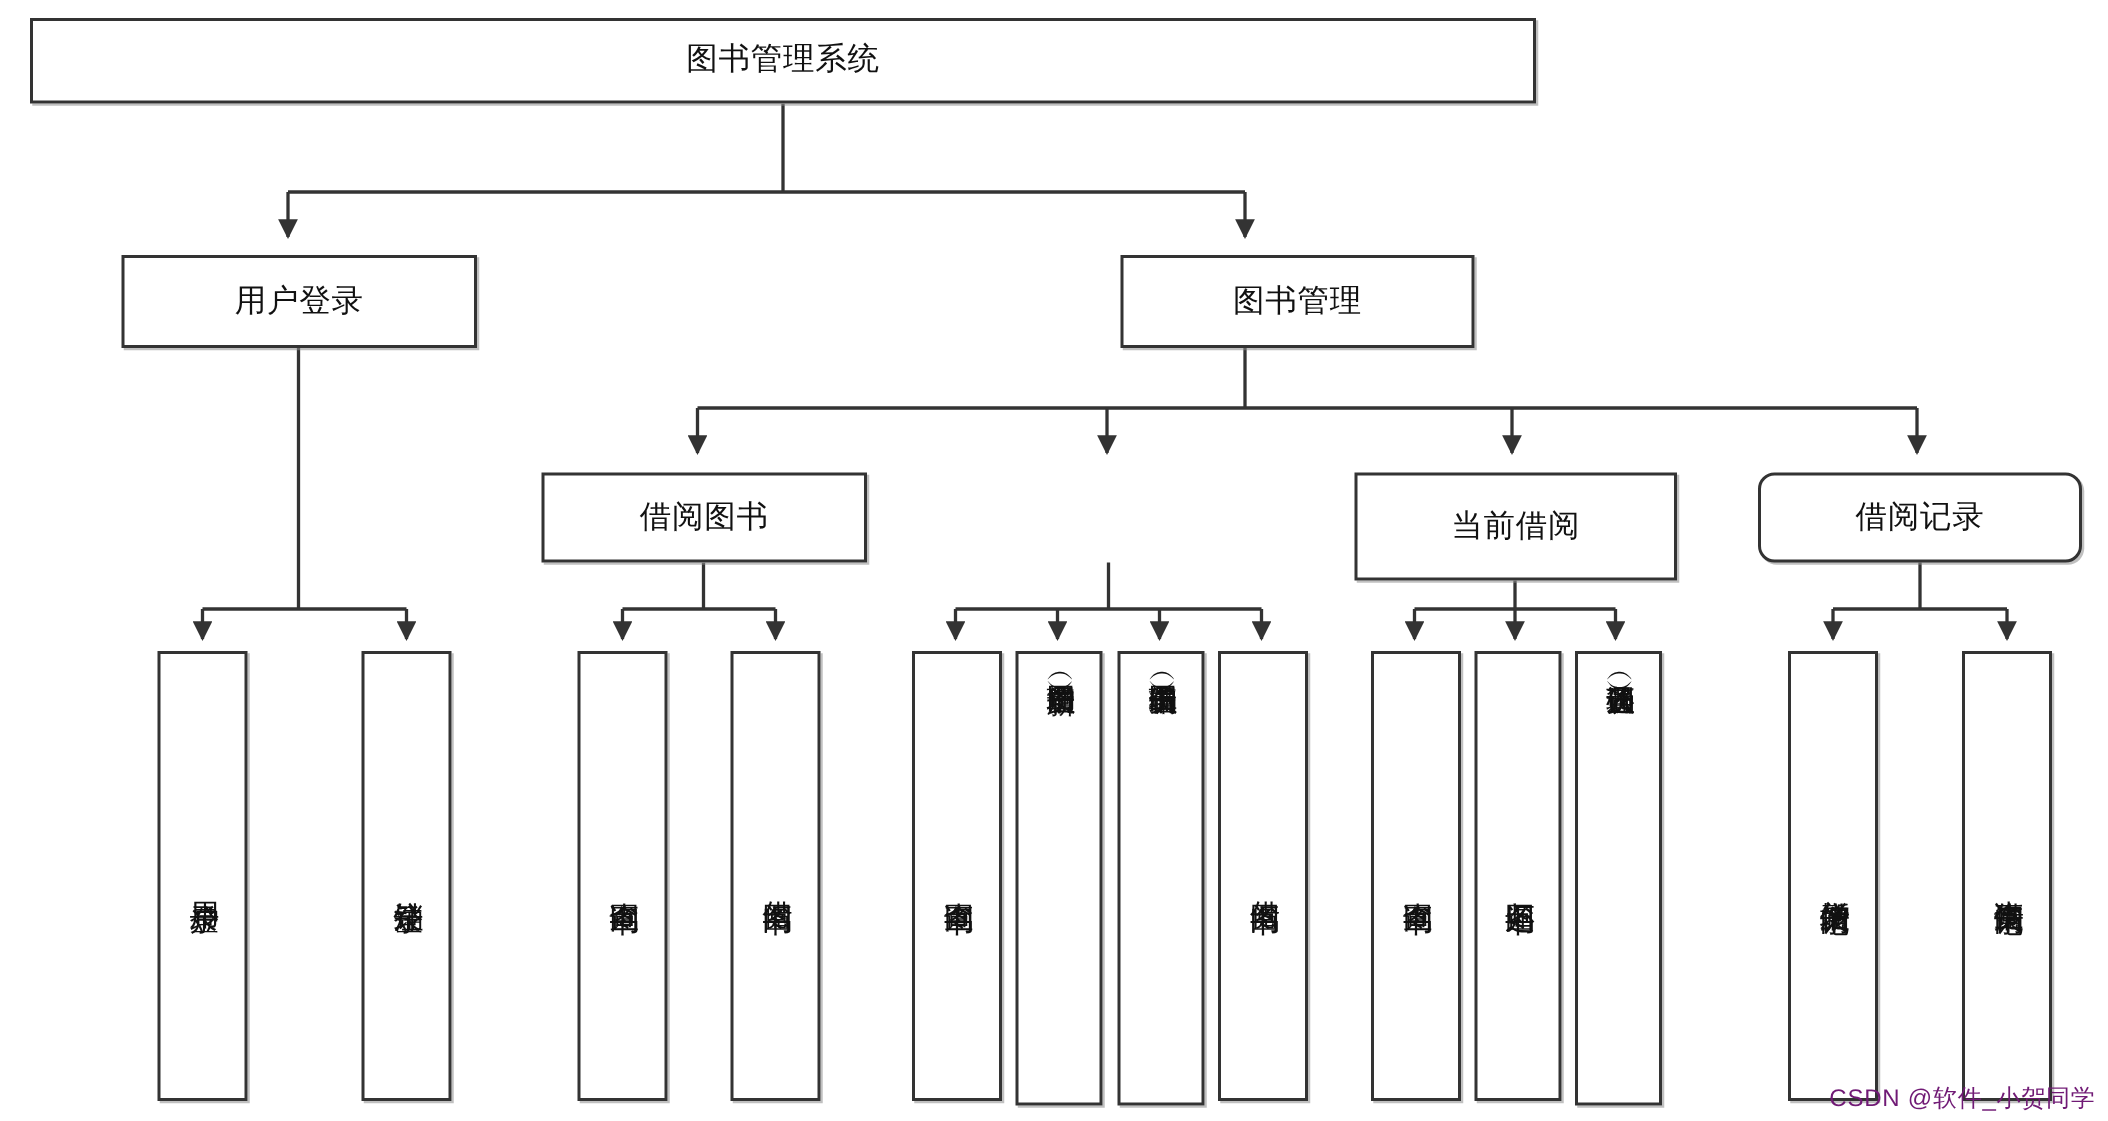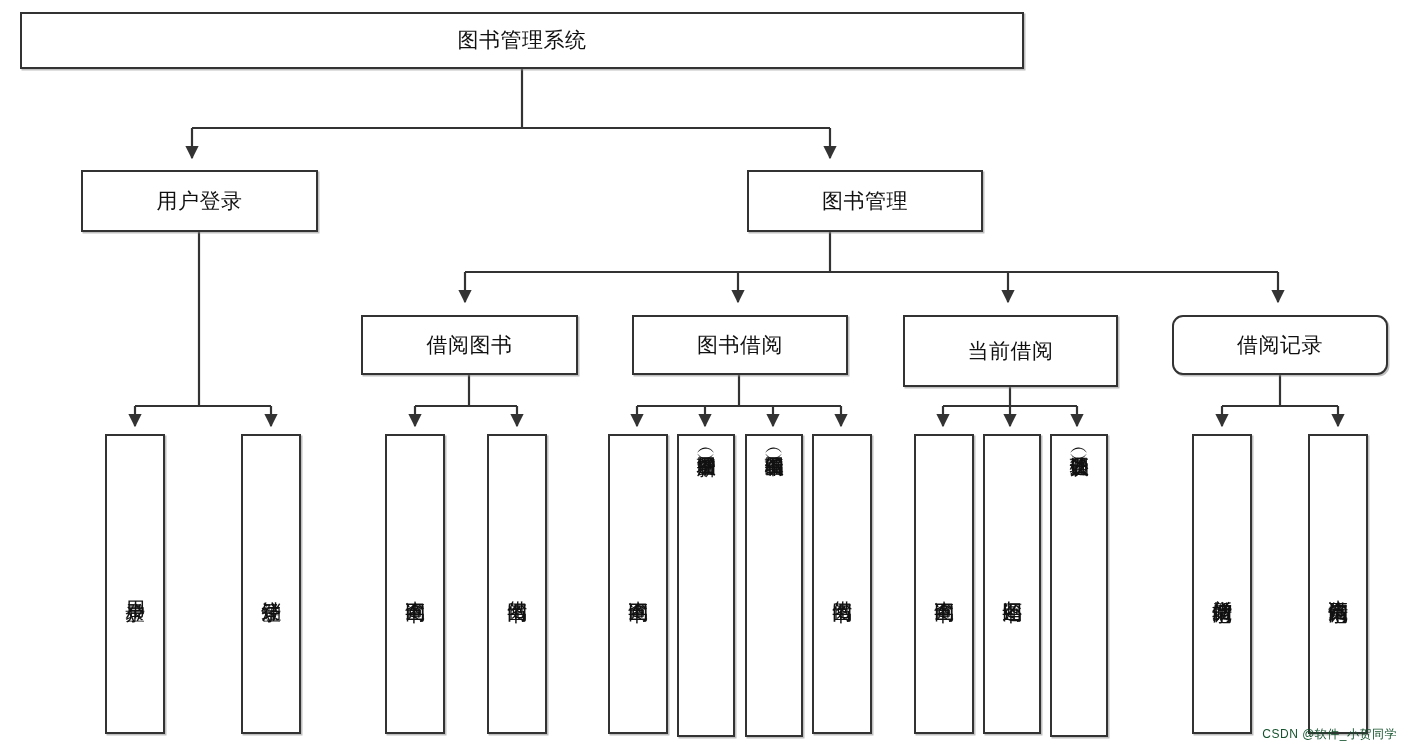--- a/index.html
+++ b/index.html
@@ -67,22 +67,22 @@
     left: 0;
     top: 0;
     width: 1405px;
     height: 747px;
     pointer-events: none;
   }
   .wm {
     position: absolute;
     right: 8px;
     bottom: 4px;
-    font-size: 12px;
-    color: #14532d;
+    font-size: 16px;
+    color: #701a75;
     letter-spacing: 0.5px;
     white-space: nowrap;
   }
 </style>
 </head>
 <body>
 
 <div id="canvas">
 
   <svg class="connectors" viewBox="0 0 1405 747">
@@ -144,23 +144,20 @@
   </div>
 
   <div class="node horiz" style="left:712px; top:170px; width:236px; height:62px;margin-left:35px;">
     <span class="label">图书管理</span>
   </div>
 
   <div class="node horiz" style="left:361px; top:315px; width:217px; height:60px;">
     <span class="label">借阅图书</span>
   </div>
 
-  <div class="node horiz" style="left:632px; top:315px; width:216px; height:60px;">
-    <span class="label">图书借阅</span>
-  </div>
 
   <div class="node horiz" style="left:903px; top:315px; width:215px; height:72px;">
     <span class="label">当前借阅</span>
   </div>
 
   <div class="node horiz" style="left:1172px; top:315px; width:216px; height:60px;border-radius:11px;">
     <span class="label">借阅记录</span>
   </div>
 
   <div class="node vert mid" style="left:105px; top:434px; width:60px; height:300px;">

